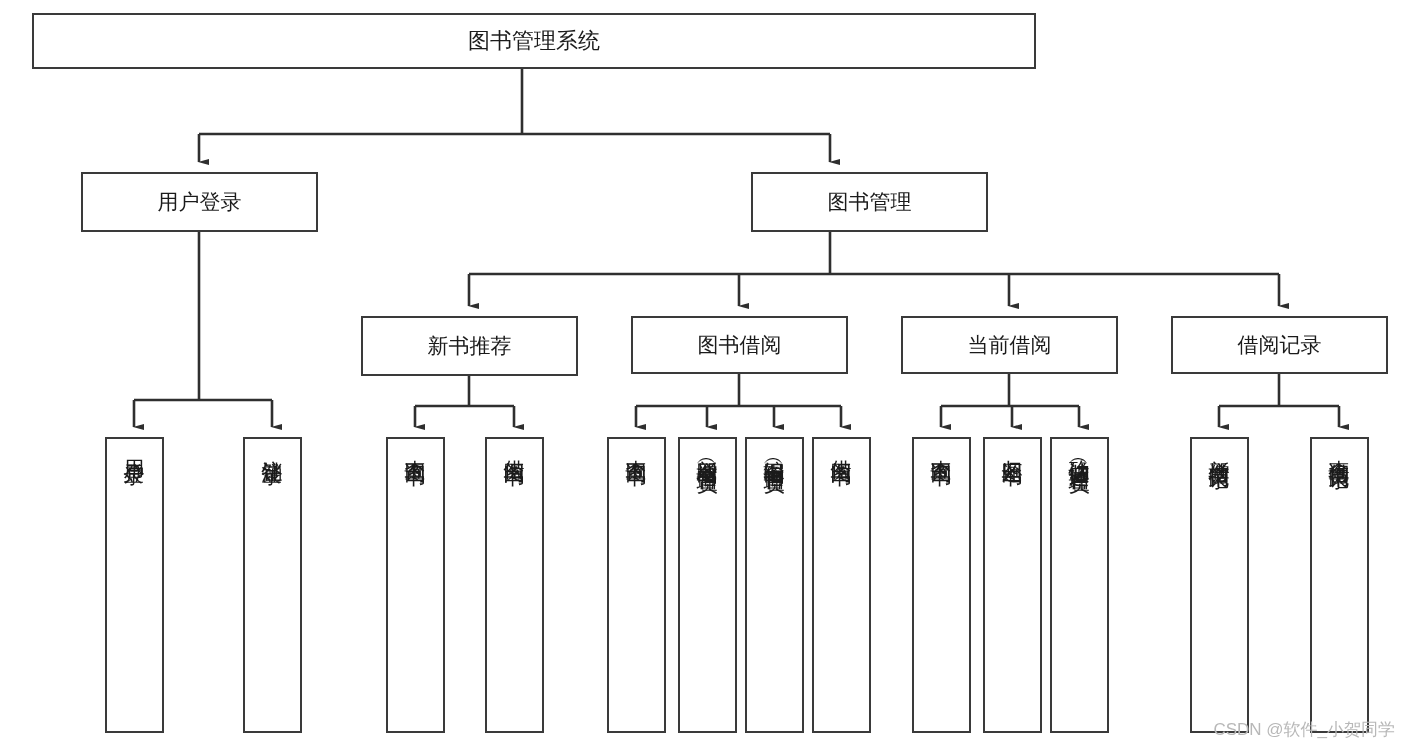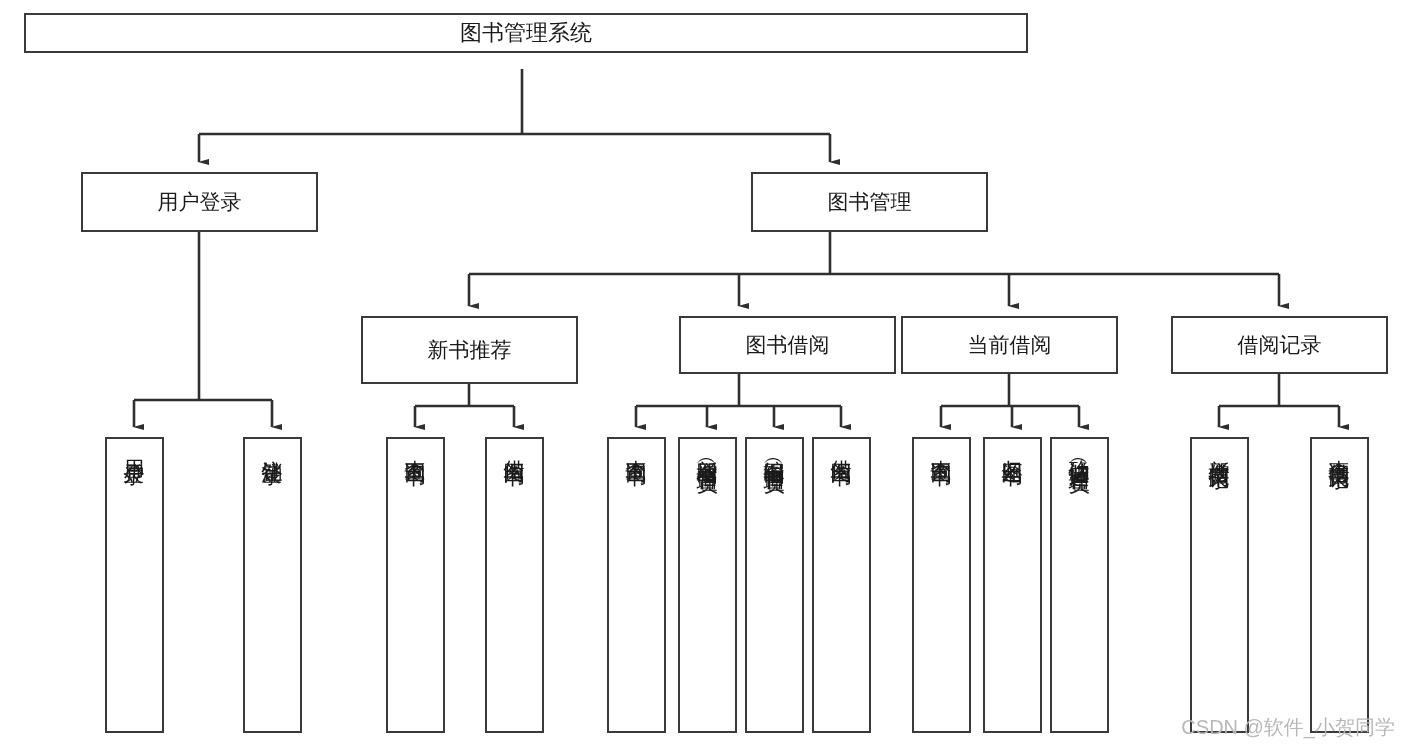--- a/index.html
+++ b/index.html
@@ -61,21 +61,21 @@
     text-orientation: upright;
     font-size: 21px;
     letter-spacing: 2px;
     line-height: 1.0;
     white-space: nowrap;
   }
   .watermark {
     position: absolute;
     right: 10px;
     bottom: 6px;
-    font-size: 20px;
+    font-size: 17px;
     color: #b8b8b8;
     z-index: 5;
     white-space: nowrap;
     font-family: "Liberation Sans", "DejaVu Sans", sans-serif;
   }
 </style>
 </head>
 <body>
 
 <div id="diagram-root">
@@ -123,35 +123,35 @@
       <path d="M1012,406 L1012,427" marker-end="url(#arrowhead)"></path>
       <path d="M1079,406 L1079,427" marker-end="url(#arrowhead)"></path>
 
       <path d="M1279,374 L1279,406"></path>
       <path d="M1219,406 L1339,406"></path>
       <path d="M1219,406 L1219,427" marker-end="url(#arrowhead)"></path>
       <path d="M1339,406 L1339,427" marker-end="url(#arrowhead)"></path>
     </g>
   </svg>
 
-  <div class="node h root" style="left:24px; top:13px; width:1004px; height:40px;">
+  <div class="node h root" style="left:32px; top:13px; width:1004px; height:56px;">
     <span class="label">图书管理系统</span>
   </div>
 
   <div class="node h" style="left:81px; top:172px; width:237px; height:60px;">
     <span class="label">用户登录</span>
   </div>
   <div class="node h" style="left:711px; top:172px; width:237px; height:60px;margin-left:40px;">
     <span class="label">图书管理</span>
   </div>
 
-  <div class="node h" style="left:361px; top:316px; width:217px; height:68px;">
+  <div class="node h" style="left:361px; top:316px; width:217px; height:60px;">
     <span class="label">新书推荐</span>
   </div>
-  <div class="node h" style="left:631px; top:316px; width:217px; height:58px;margin-left:48px;">
+  <div class="node h" style="left:631px; top:316px; width:217px; height:58px;">
     <span class="label">图书借阅</span>
   </div>
   <div class="node h" style="left:901px; top:316px; width:217px; height:58px;align-items:center;">
     <span class="label">当前借阅</span>
   </div>
   <div class="node h" style="left:1171px; top:316px; width:217px; height:58px;">
     <span class="label">借阅记录</span>
   </div>
 
   <div class="node v" style="left:105px; top:437px; width:59px; height:296px;">

